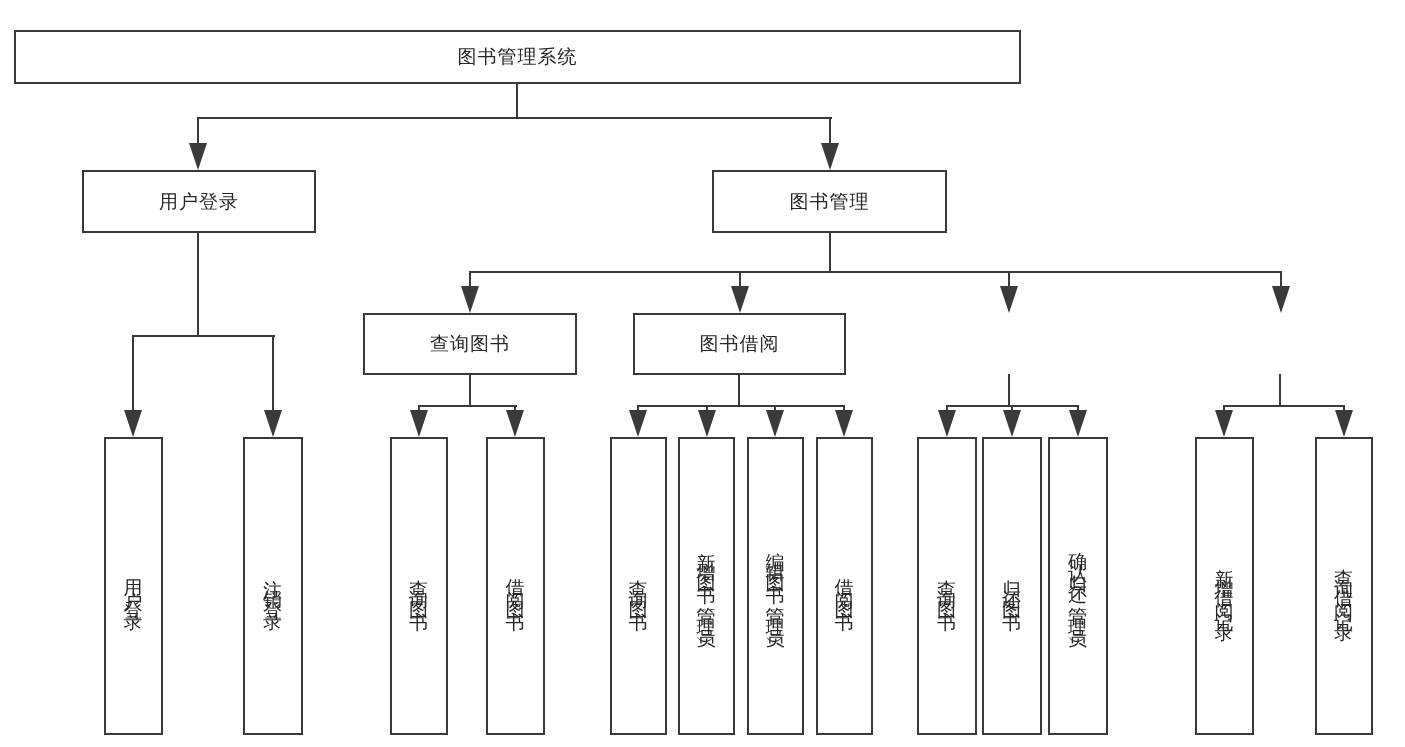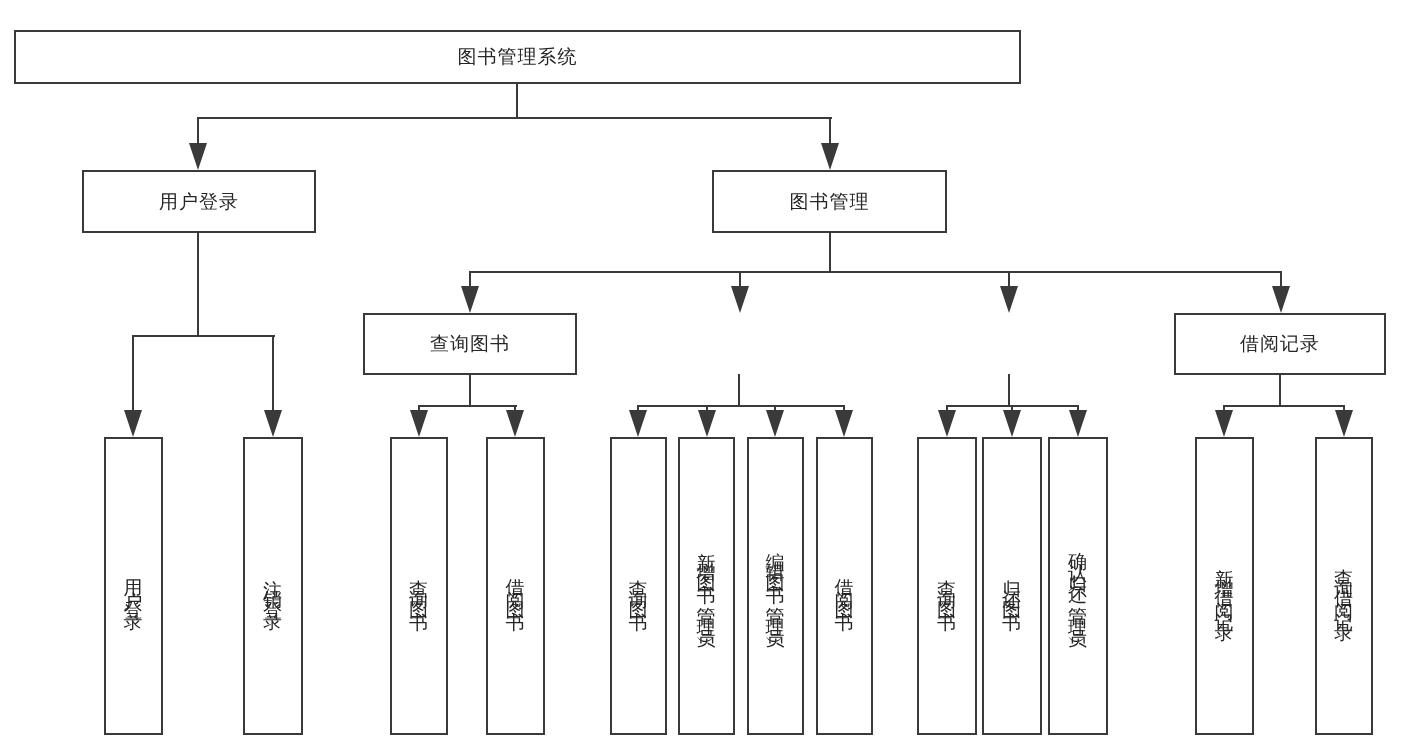--- a/index.html
+++ b/index.html
@@ -66,22 +66,22 @@
   <div class="v" style="left:739px;top:272px;height:15px;"></div>
   <div class="a" style="left:731px;top:286px;"></div>
   <div class="v" style="left:1008px;top:272px;height:15px;"></div>
   <div class="a" style="left:1000px;top:286px;"></div>
   <div class="v" style="left:1280px;top:272px;height:15px;"></div>
   <div class="a" style="left:1272px;top:286px;"></div>
 
   <div class="node" style="left:363px;top:313px;width:214px;height:62px;">
     <span>查询图书</span>
   </div>
-  <div class="node" style="left:1174px;top:313px;width:212px;height:62px;">
-    <span>借阅记录</span>
+  <div class="node" style="left:633px;top:313px;width:213px;height:62px;">
+    <span>图书借阅</span>
   </div>
 
   <div class="v" style="left:469px;top:374px;height:33px;"></div>
   <div class="h" style="left:418px;top:405px;width:99px;"></div>
   <div class="v" style="left:418px;top:406px;height:5px;"></div>
   <div class="a" style="left:410px;top:410px;"></div>
   <div class="v" style="left:514px;top:406px;height:5px;"></div>
   <div class="a" style="left:506px;top:410px;"></div>
 
   <div class="v" style="left:738px;top:374px;height:33px;"></div>

